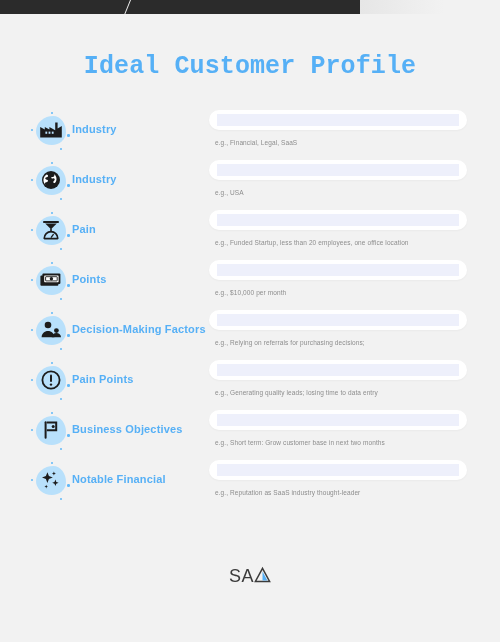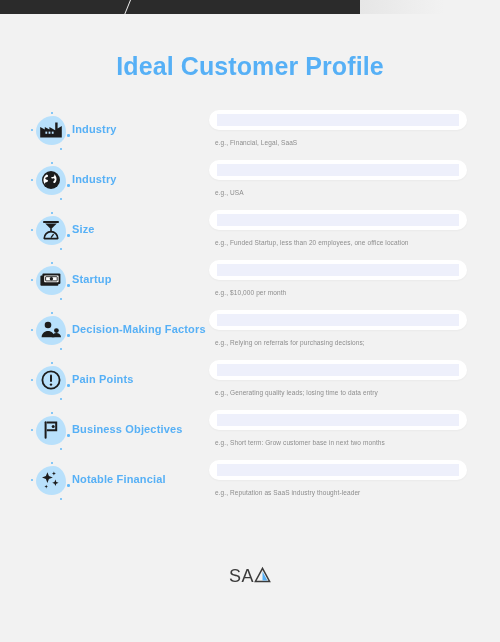--- a/index.html
+++ b/index.html
@@ -54,20 +54,21 @@
   .title {
     position: absolute;
     top: 52px;
     left: 0;
     width: 500px;
     text-align: center;
     font-size: 25px;
     font-weight: bold;
     color: #56b0f6;
     letter-spacing: .1px;
+    font-family: Liberation Mono, monospace;
   }
 
   
   .rows {
     position: absolute;
     top: 108px;
     left: 0;
     width: 500px;
   }
   .row {
@@ -249,21 +250,21 @@
         <svg viewBox="0 0 24 24">
           <rect x="4" y="3" width="16" height="1.9" rx=".9" fill="#1c1c1c"></rect>
           <path fill="#1c1c1c" d="M6.2 5.4h11.6L12 11.3 6.2 5.4z"></path>
           <rect x="11.2" y="10.6" width="1.6" height="3.6" fill="#1c1c1c"></rect>
           <path fill="none" stroke="#1c1c1c" stroke-width="1.7" d="M5.2 20.4a6.8 6.8 0 0 1 13.6 0"></path>
           <rect x="4.6" y="19.7" width="14.8" height="1.7" rx=".8" fill="#1c1c1c"></rect>
           <path stroke="#1c1c1c" stroke-width="1.3" d="M12 19.6l2.6-3.4"></path>
         </svg>
       </div>
     </div>
-    <div class="row-label">Size</div>
+    <div class="row-label">Pain</div>
     <div class="field">
       <input class="field-inner" type="text" value="" style="">
     </div>
     <div class="hint">e.g., Funded Startup, less than 20 employees, one office location</div>
   </div>
 
   <div class="row">
     <div class="icon-wrap">
       <span class="dot d1"></span>
       <span class="dot d2"></span>
@@ -273,21 +274,21 @@
       <div class="glyph">
         <svg viewBox="0 0 24 24">
           <rect x="1.4" y="7.4" width="18" height="10.4" rx="1" fill="#1c1c1c"></rect>
           <rect x="3.4" y="5.6" width="18" height="10.4" rx="1" fill="#1c1c1c"></rect>
           <rect x="5.2" y="7.4" width="14.4" height="6.8" rx=".6" fill="#ffffff"></rect>
           <rect x="6.6" y="8.7" width="11.6" height="4.2" rx=".4" fill="none" stroke="#1c1c1c" stroke-width=".9"></rect>
           <circle cx="12.4" cy="10.8" r="1.7" fill="#1c1c1c"></circle>
         </svg>
       </div>
     </div>
-    <div class="row-label">Startup</div>
+    <div class="row-label">Points</div>
     <div class="field">
       <input class="field-inner" type="text" value="" style="">
     </div>
     <div class="hint">e.g., $10,000 per month</div>
   </div>
 
   <div class="row">
     <div class="icon-wrap">
       <span class="dot d1"></span>
       <span class="dot d2"></span>

